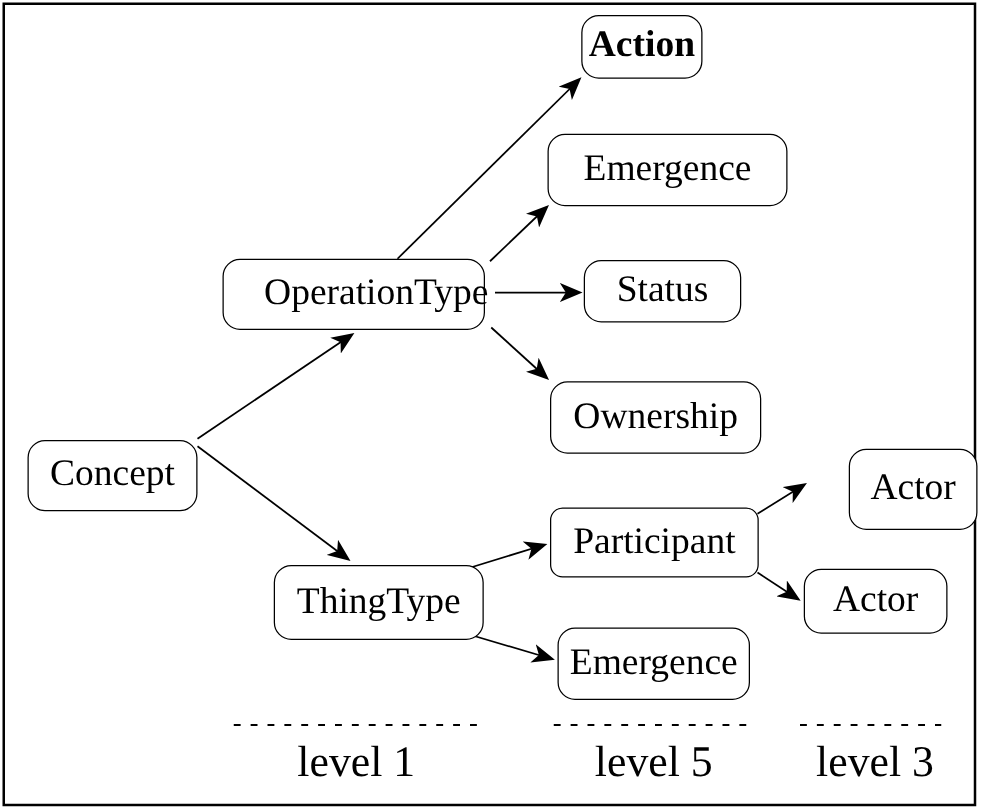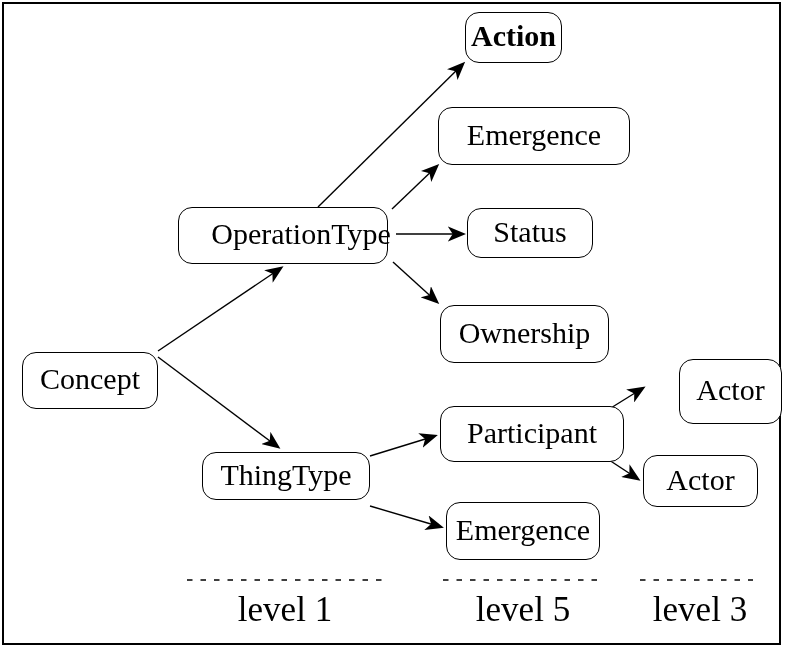--- a/index.html
+++ b/index.html
@@ -82,31 +82,31 @@
 
     <line x1="187" y1="580" x2="387" y2="580" stroke="#000" stroke-width="1.6" stroke-dasharray="5.5 8"></line>
     <line x1="443" y1="580" x2="598" y2="580" stroke="#000" stroke-width="1.6" stroke-dasharray="5.5 8"></line>
     <line x1="640" y1="580" x2="753" y2="580" stroke="#000" stroke-width="1.6" stroke-dasharray="5.5 8"></line>
   </svg>
 
   <div class="node" style="left:22px;  top:330px; width:136px; height:57px;margin-top:22px;">Concept</div>
 
   <div class="node" style="left:178px; top:207px; width:210px; height:57px;padding-left:36px;">OperationType</div>
 
-  <div class="node" style="left:202px; top:452px; width:168px; height:48px;">ThingType</div>
+  <div class="node" style="left:219px; top:452px; width:168px; height:60px;">ThingType</div>
 
   <div class="node" style="left:465px; top:12px;  width:97px; height:51px;font-weight:bold;">Action</div>
 
   <div class="node" style="left:438px; top:107px; width:192px; height:58px;">Emergence</div>
 
   <div class="node" style="left:467px; top:208px; width:126px; height:50px;">Status</div>
 
   <div class="node" style="left:440px; top:305px; width:169px; height:58px;">Ownership</div>
 
-  <div class="node" style="left:440px; top:406px; width:184px; height:56px;">Participant</div>
+  <div class="node" style="left:440px; top:406px; width:167px; height:56px;border-radius:10px;">Participant</div>
 
   <div class="node" style="left:446px; top:502px; width:154px; height:58px;">Emergence</div>
 
   <div class="node" style="left:648px; top:359px; width:103px; height:65px;margin-left:31px;">Actor</div>
 
   <div class="node" style="left:643px; top:455px; width:115px; height:52px;">Actor</div>
 
   <div class="level-label" style="left:285px; top:592px;">level 1</div>
 
   <div class="level-label" style="left:523px; top:592px;">level 5</div>

